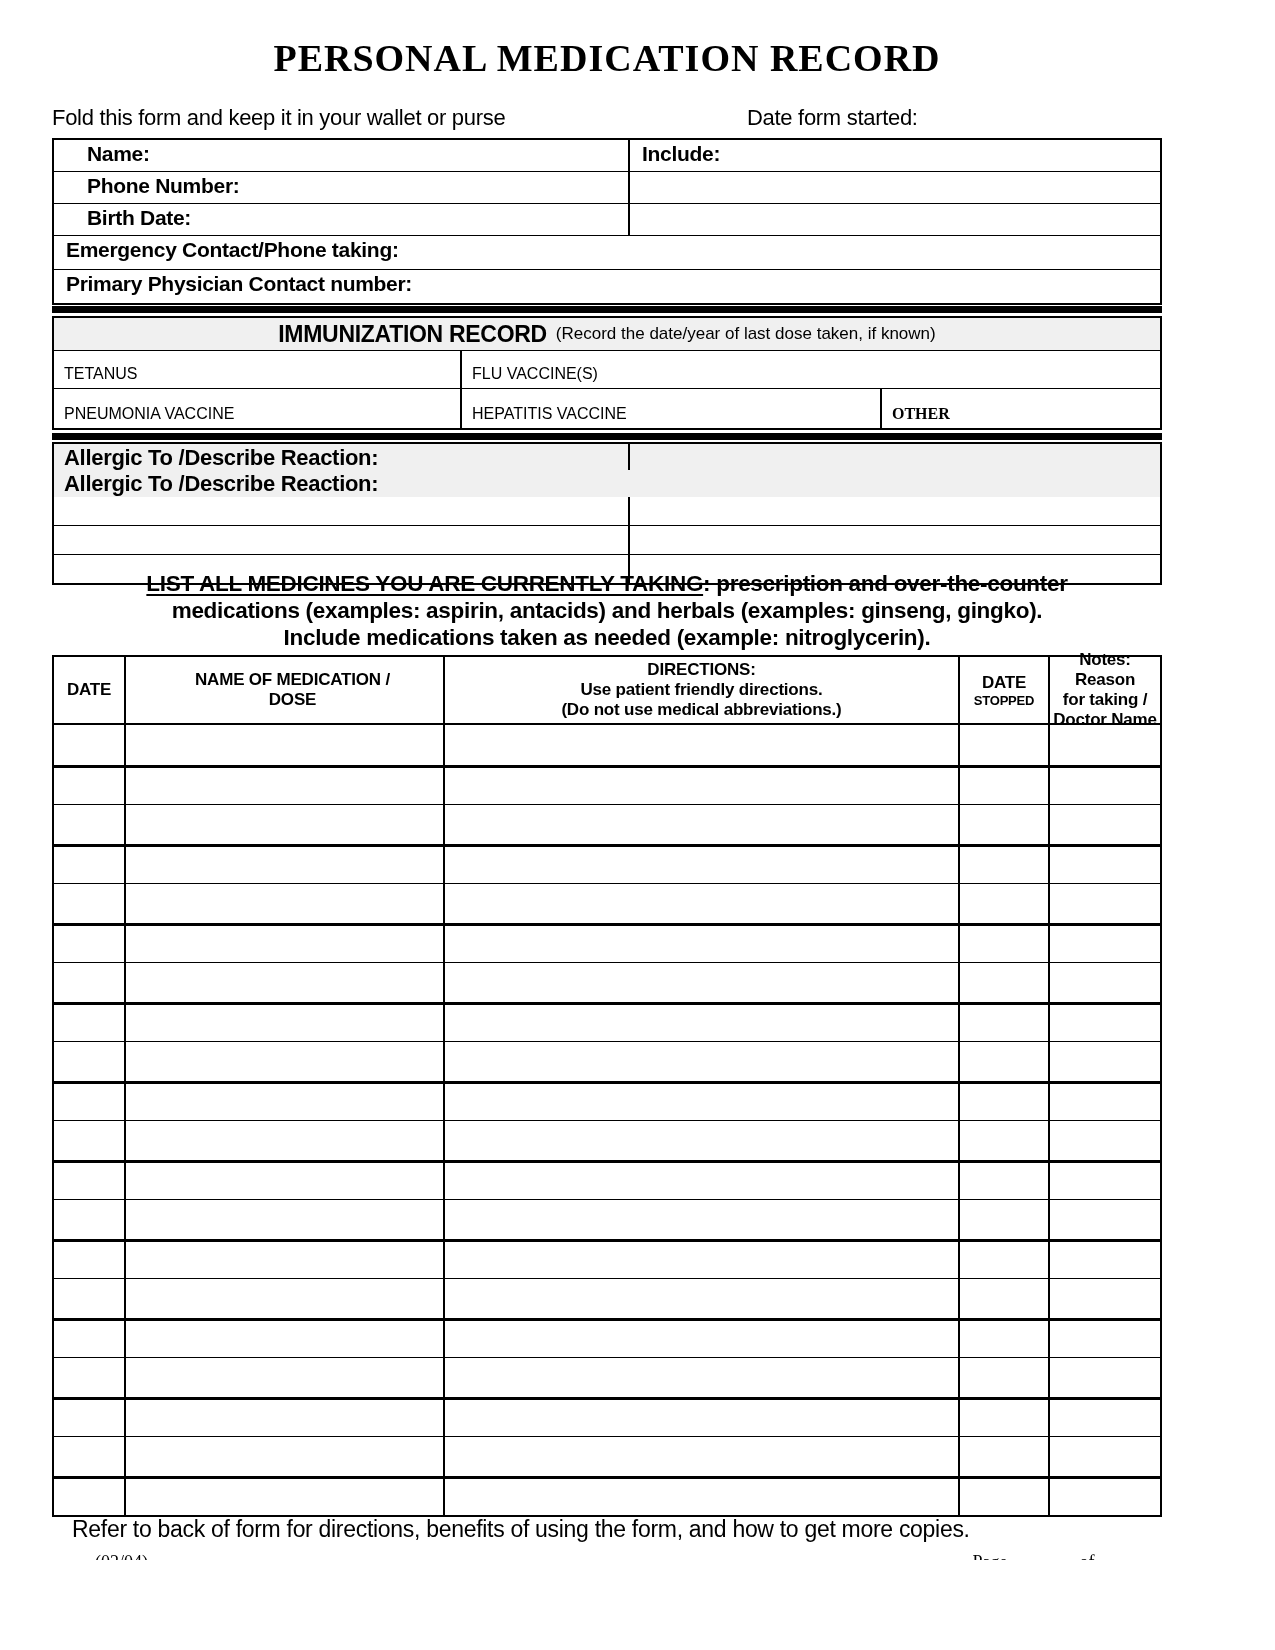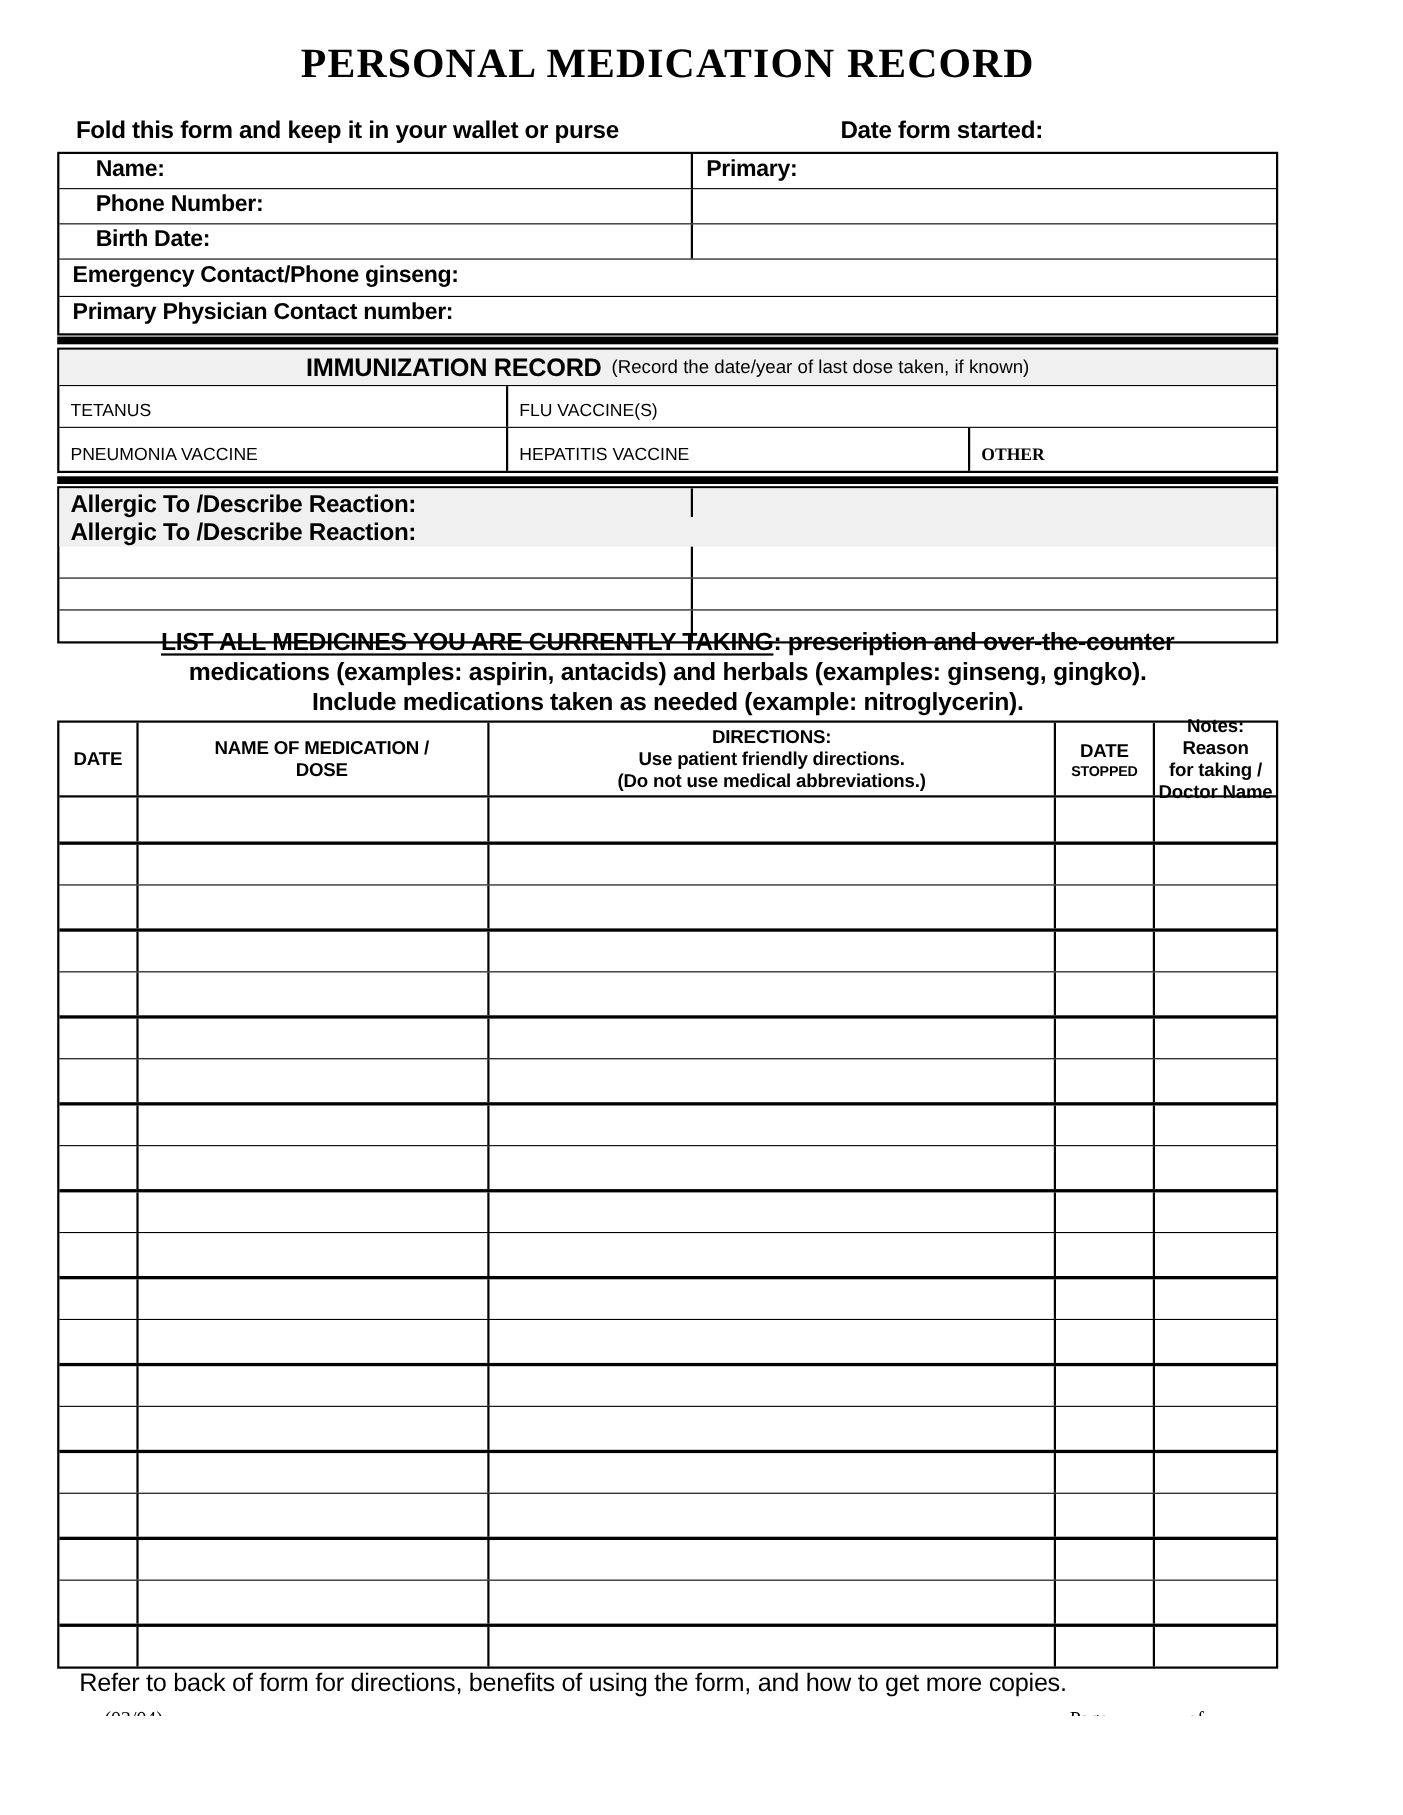--- a/index.html
+++ b/index.html
@@ -4,21 +4,21 @@
 <style>
   html,body{margin:0;padding:0;background:#ffffff;}
   .page{position:relative;width:1275px;height:1560px;background:#fff;color:#000;
         font-family:"Liberation Sans",sans-serif;overflow:hidden;}
   .abs{position:absolute;}
   .content{left:52px;width:1110px;}
   
   .title{top:36px;left:52px;width:1110px;text-align:center;
          font-family:"Liberation Serif",serif;font-weight:bold;font-size:38px;letter-spacing:1px;}
   
-  .fold-row{top:105px;left:69px;width:1110px;height:30px;font-weight:bold;font-size:22px;letter-spacing:-0.3px;}
+  .fold-row{top:105px;left:52px;width:1110px;height:30px;font-weight:normal;font-size:22px;letter-spacing:-0.3px;}
   .date-started{position:absolute;left:695px;top:0;}
   
   .tbl{box-sizing:border-box;border:2px solid #000;background:#fff;}
   .gray{background:#f0f0f0;}
   
   .contact{top:138px;left:52px;width:1110px;}
   .ct-row{display:flex;border-top:1.5px solid #000;}
   .ct-row:first-child{border-top:0;}
   .ct-cell{box-sizing:border-box;height:31px;padding:2px 0 0 12px;font-weight:bold;font-size:21px;letter-spacing:-0.3px;}
   .ct-left{width:576px;border-right:2px solid #000;padding-left:33px;}
@@ -81,32 +81,32 @@
   <div class="abs title">PERSONAL MEDICATION RECORD</div>
 
   <div class="abs fold-row">
     <span>Fold this form and keep it in your wallet or purse</span>
     <span class="date-started">Date form started:</span>
   </div>
 
   <div class="abs content tbl contact">
     <div class="ct-row">
       <div class="ct-cell ct-left">Name:</div>
-      <div class="ct-cell ct-right">Primary:</div>
+      <div class="ct-cell ct-right">Include:</div>
     </div>
     <div class="ct-row">
       <div class="ct-cell ct-left">Phone Number:</div>
       <div class="ct-cell ct-right"></div>
     </div>
     <div class="ct-row">
       <div class="ct-cell ct-left">Birth Date:</div>
       <div class="ct-cell ct-right"></div>
     </div>
     <div class="ct-row">
-      <div class="ct-cell ct-full">Emergency Contact/Phone ginseng:</div>
+      <div class="ct-cell ct-full">Emergency Contact/Phone taking:</div>
     </div>
     <div class="ct-row">
       <div class="ct-cell ct-full">Primary Physician Contact number:</div>
     </div>
   </div>
 
   <div class="abs bar" style="top:306px;"></div>
 
   <div class="abs content tbl imm">
     <div class="imm-head gray">

